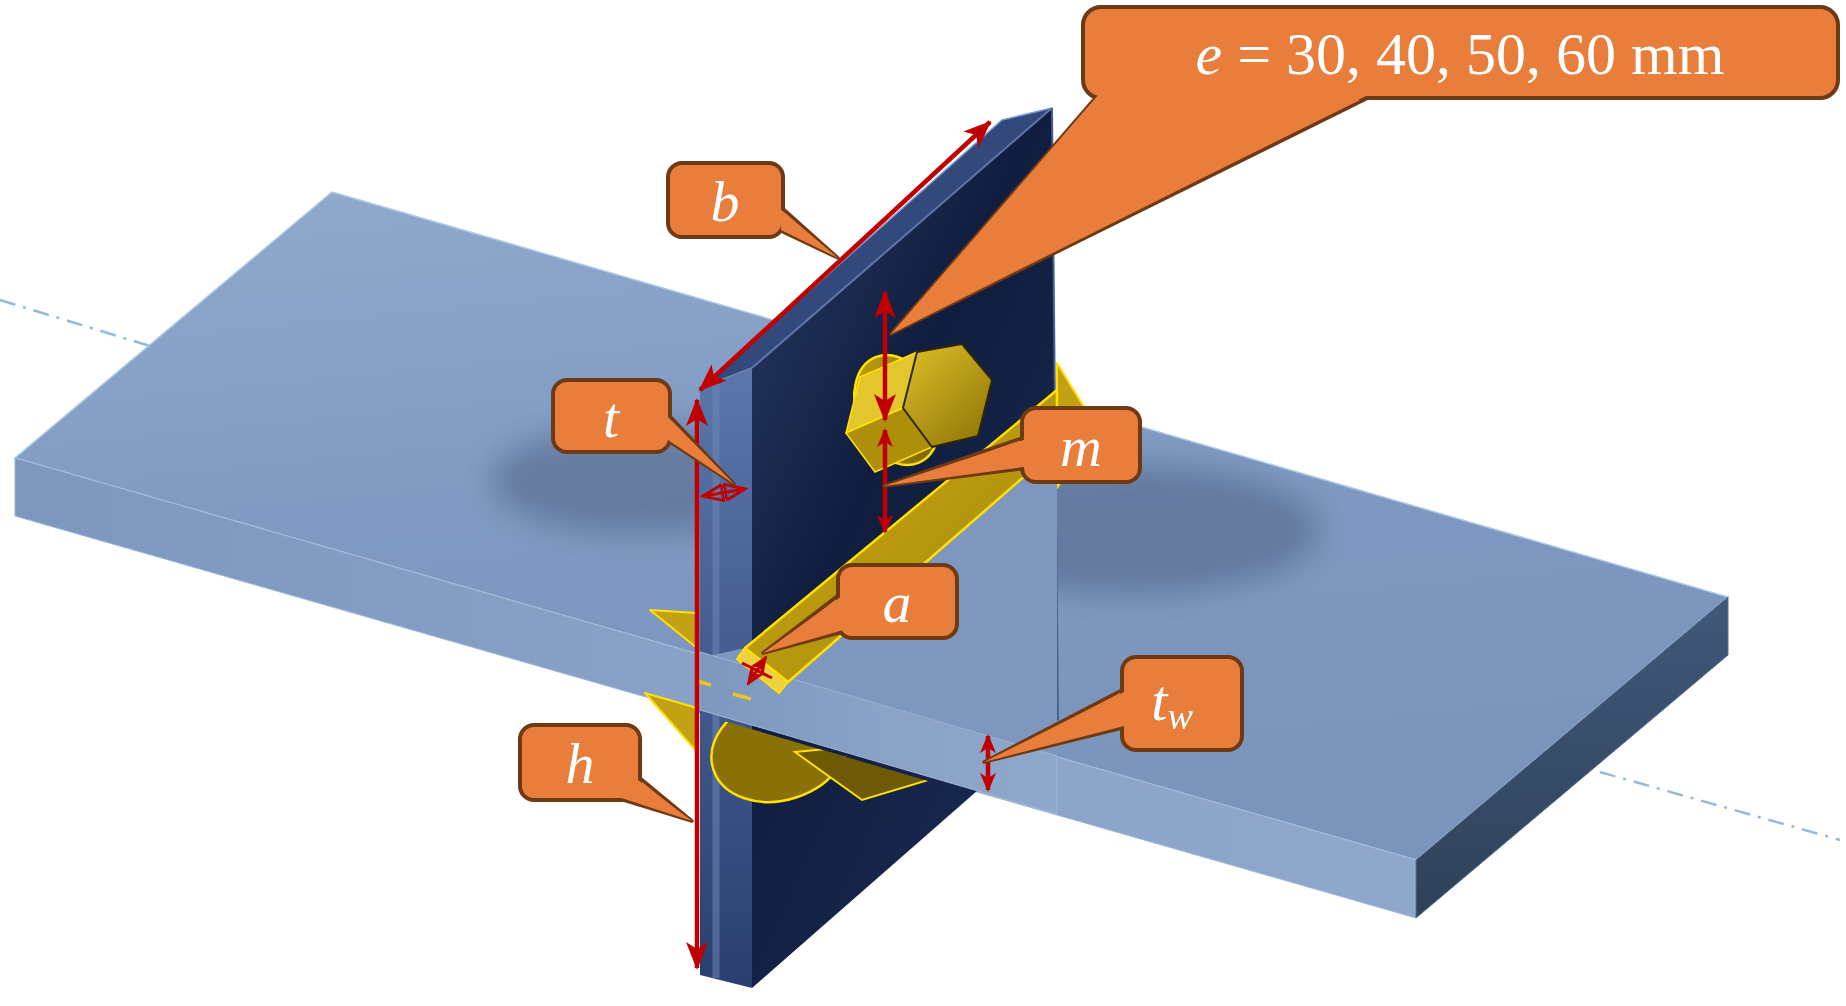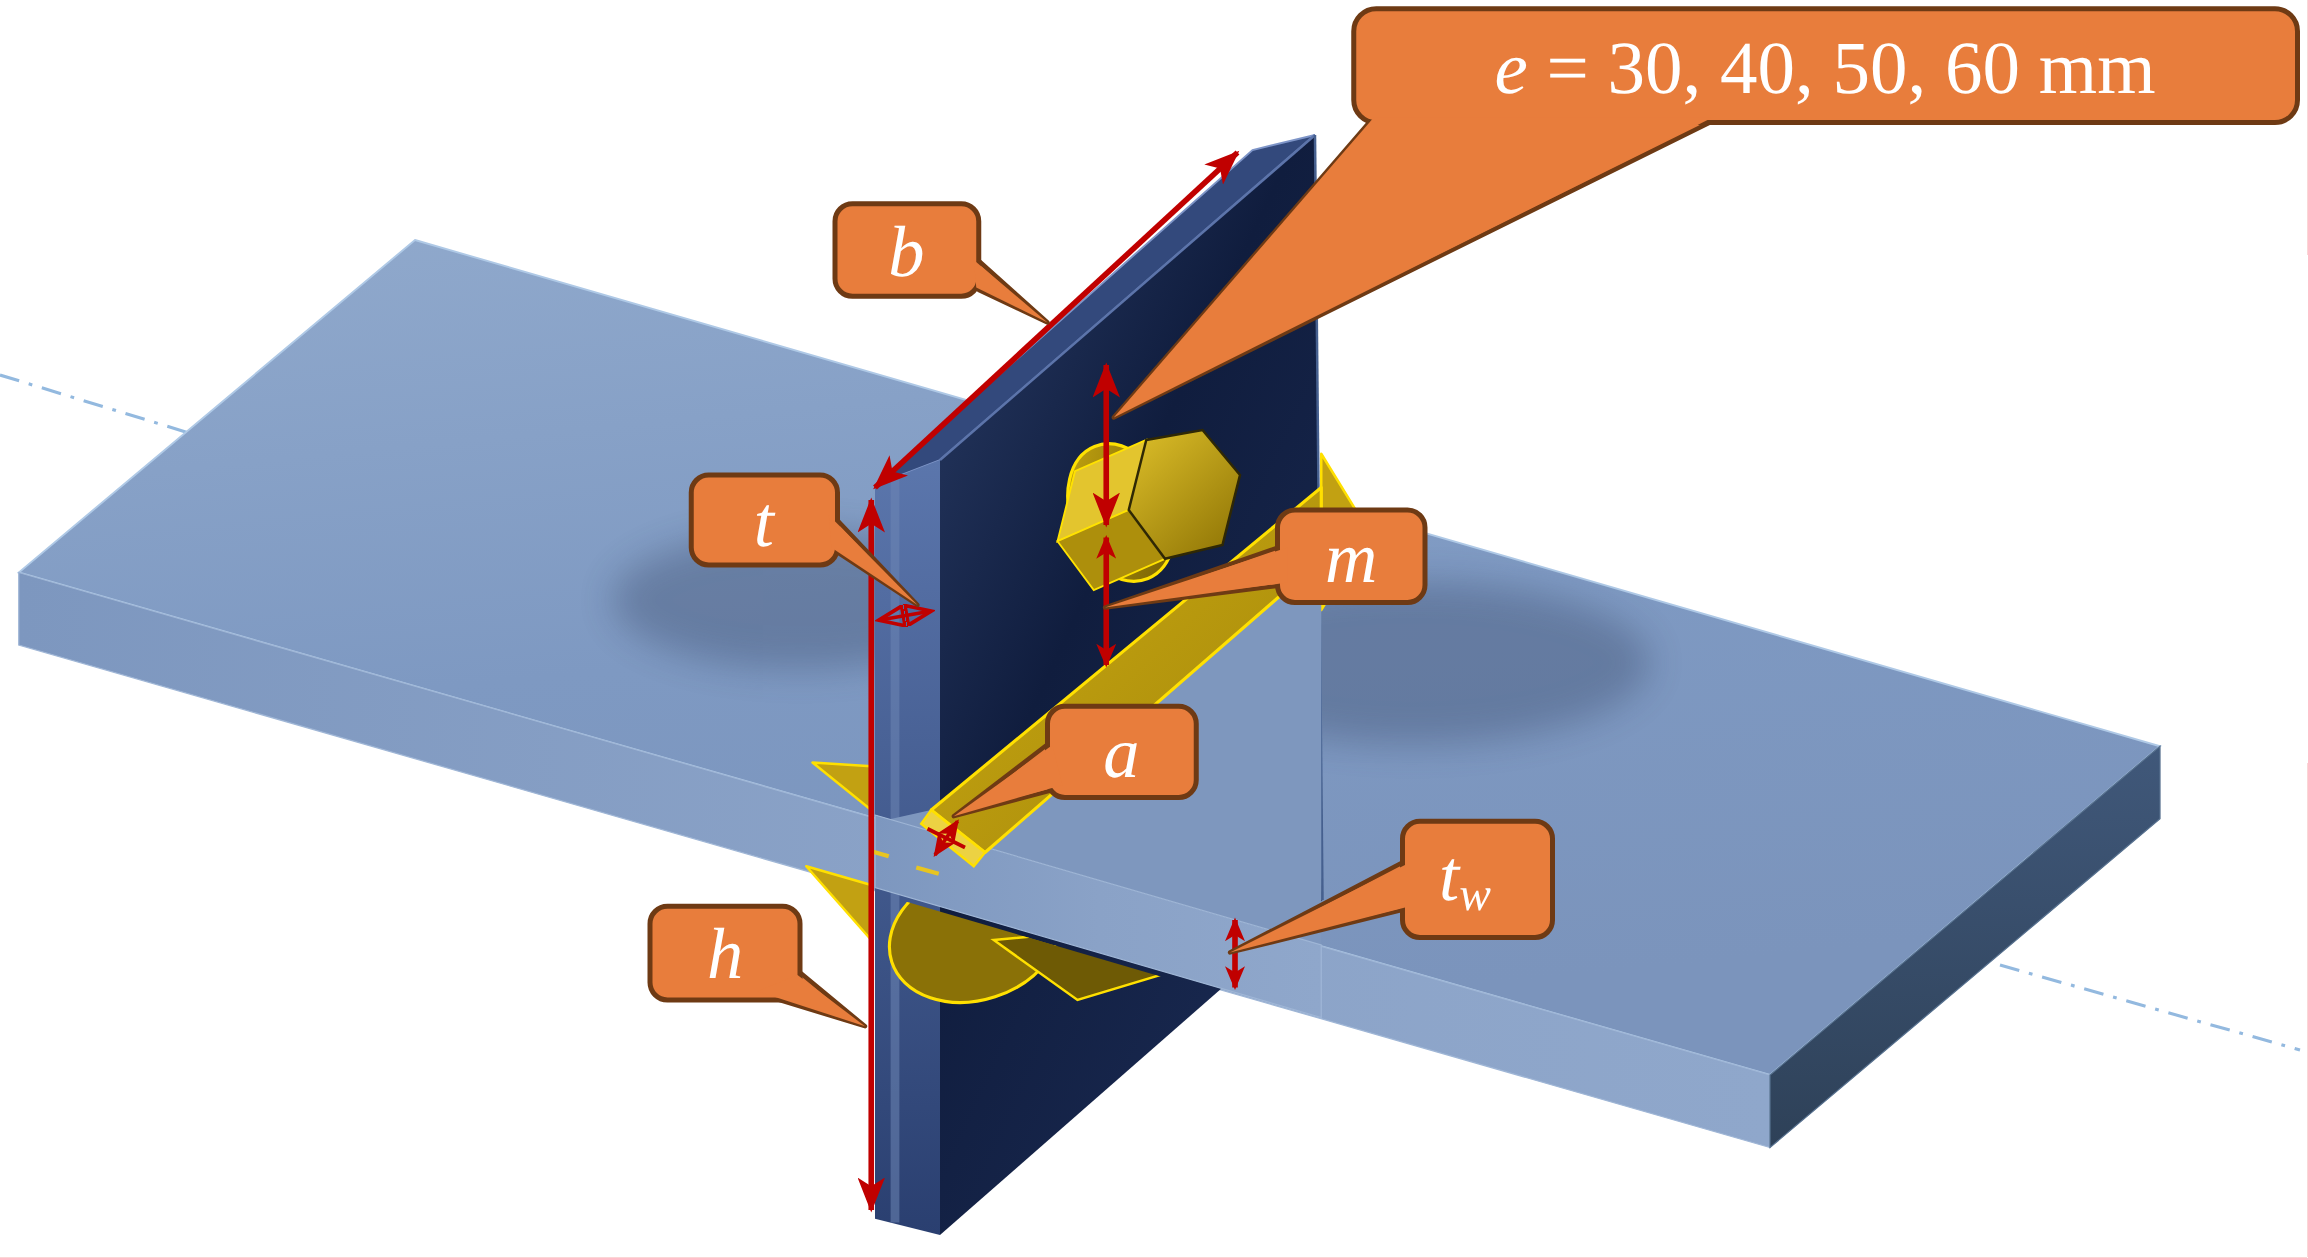--- a/index.html
+++ b/index.html
@@ -1,16 +1,16 @@
 <!DOCTYPE html>
 <html style="--background: #FFFFFF; --callout_fill: #E87D3C; --callout_border: #6E3A14; --callout_text: #FFFFFF; --dimension_red: #C00000; --slab_top: #86A1C7; --slab_front: #8AA2C7; --slab_end_dark: #3C546F; --wall_face_dark: #14213F; --wall_edge_blue: #45619B; --weld_gold: #C2A112; --weld_outline: #FFE000; --bolt_bright: #E9CD35; --centerline_blue: #93B9DF;"><head>
 <meta charset="utf-8">
 <style>
   html,body{margin:0;padding:0;background:#fff;}
-  .stage{position:relative;width:1846px;height:1006px;background:#ef4444;overflow:hidden;font-family:"Liberation Serif",serif;}
+  .stage{position:relative;width:1846px;height:1006px;background:#eab308;overflow:hidden;font-family:"Liberation Serif",serif;}
   svg{display:block;}
   .centerline{stroke:var(--centerline_blue,#93B9DF);stroke-width:2.5;stroke-dasharray:16 8 3 8;fill:none;}
   .slab-edge{stroke:#AFC9E6;stroke-width:1.5;}
   .dim{stroke:var(--dimension_red,#C00000);stroke-width:4.5;fill:none;}
   .dim-thin{stroke:var(--dimension_red,#C00000);stroke-width:3;fill:none;}
   .weld{fill:var(--weld_gold,#C2A112);stroke:var(--weld_outline,#FFE000);stroke-width:2;stroke-linejoin:round;}
   .callout-box{fill:var(--callout_fill,#E87D3C);stroke:var(--callout_border,#6E3A14);stroke-width:4;}
   .callout-tail-stroke{fill:var(--callout_fill,#E87D3C);stroke:var(--callout_border,#6E3A14);stroke-width:3.5;stroke-linejoin:round;}
   .callout-tail-fill{fill:var(--callout_fill,#E87D3C);}
   .callout-text{fill:var(--callout_text,#FFFFFF);font-family:"Liberation Serif",serif;font-style:italic;font-size:58px;text-anchor:middle;dominant-baseline:central;}

